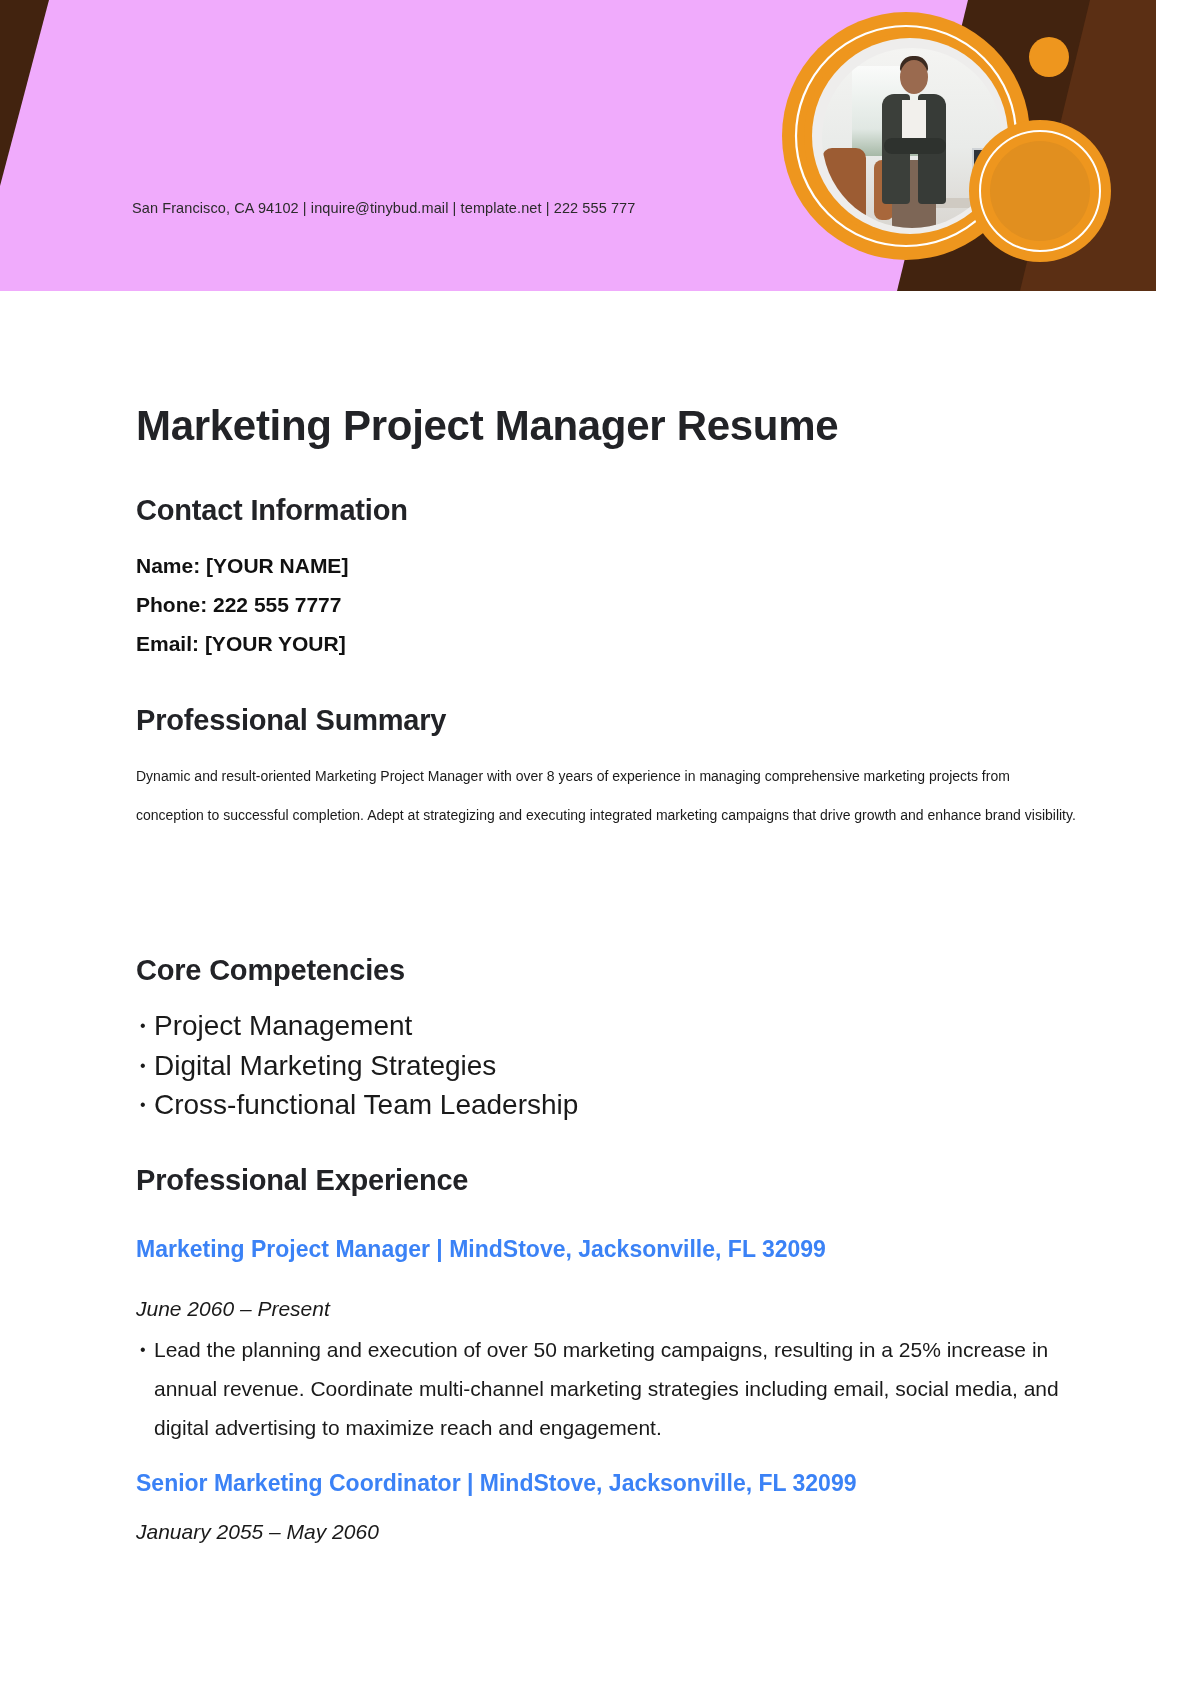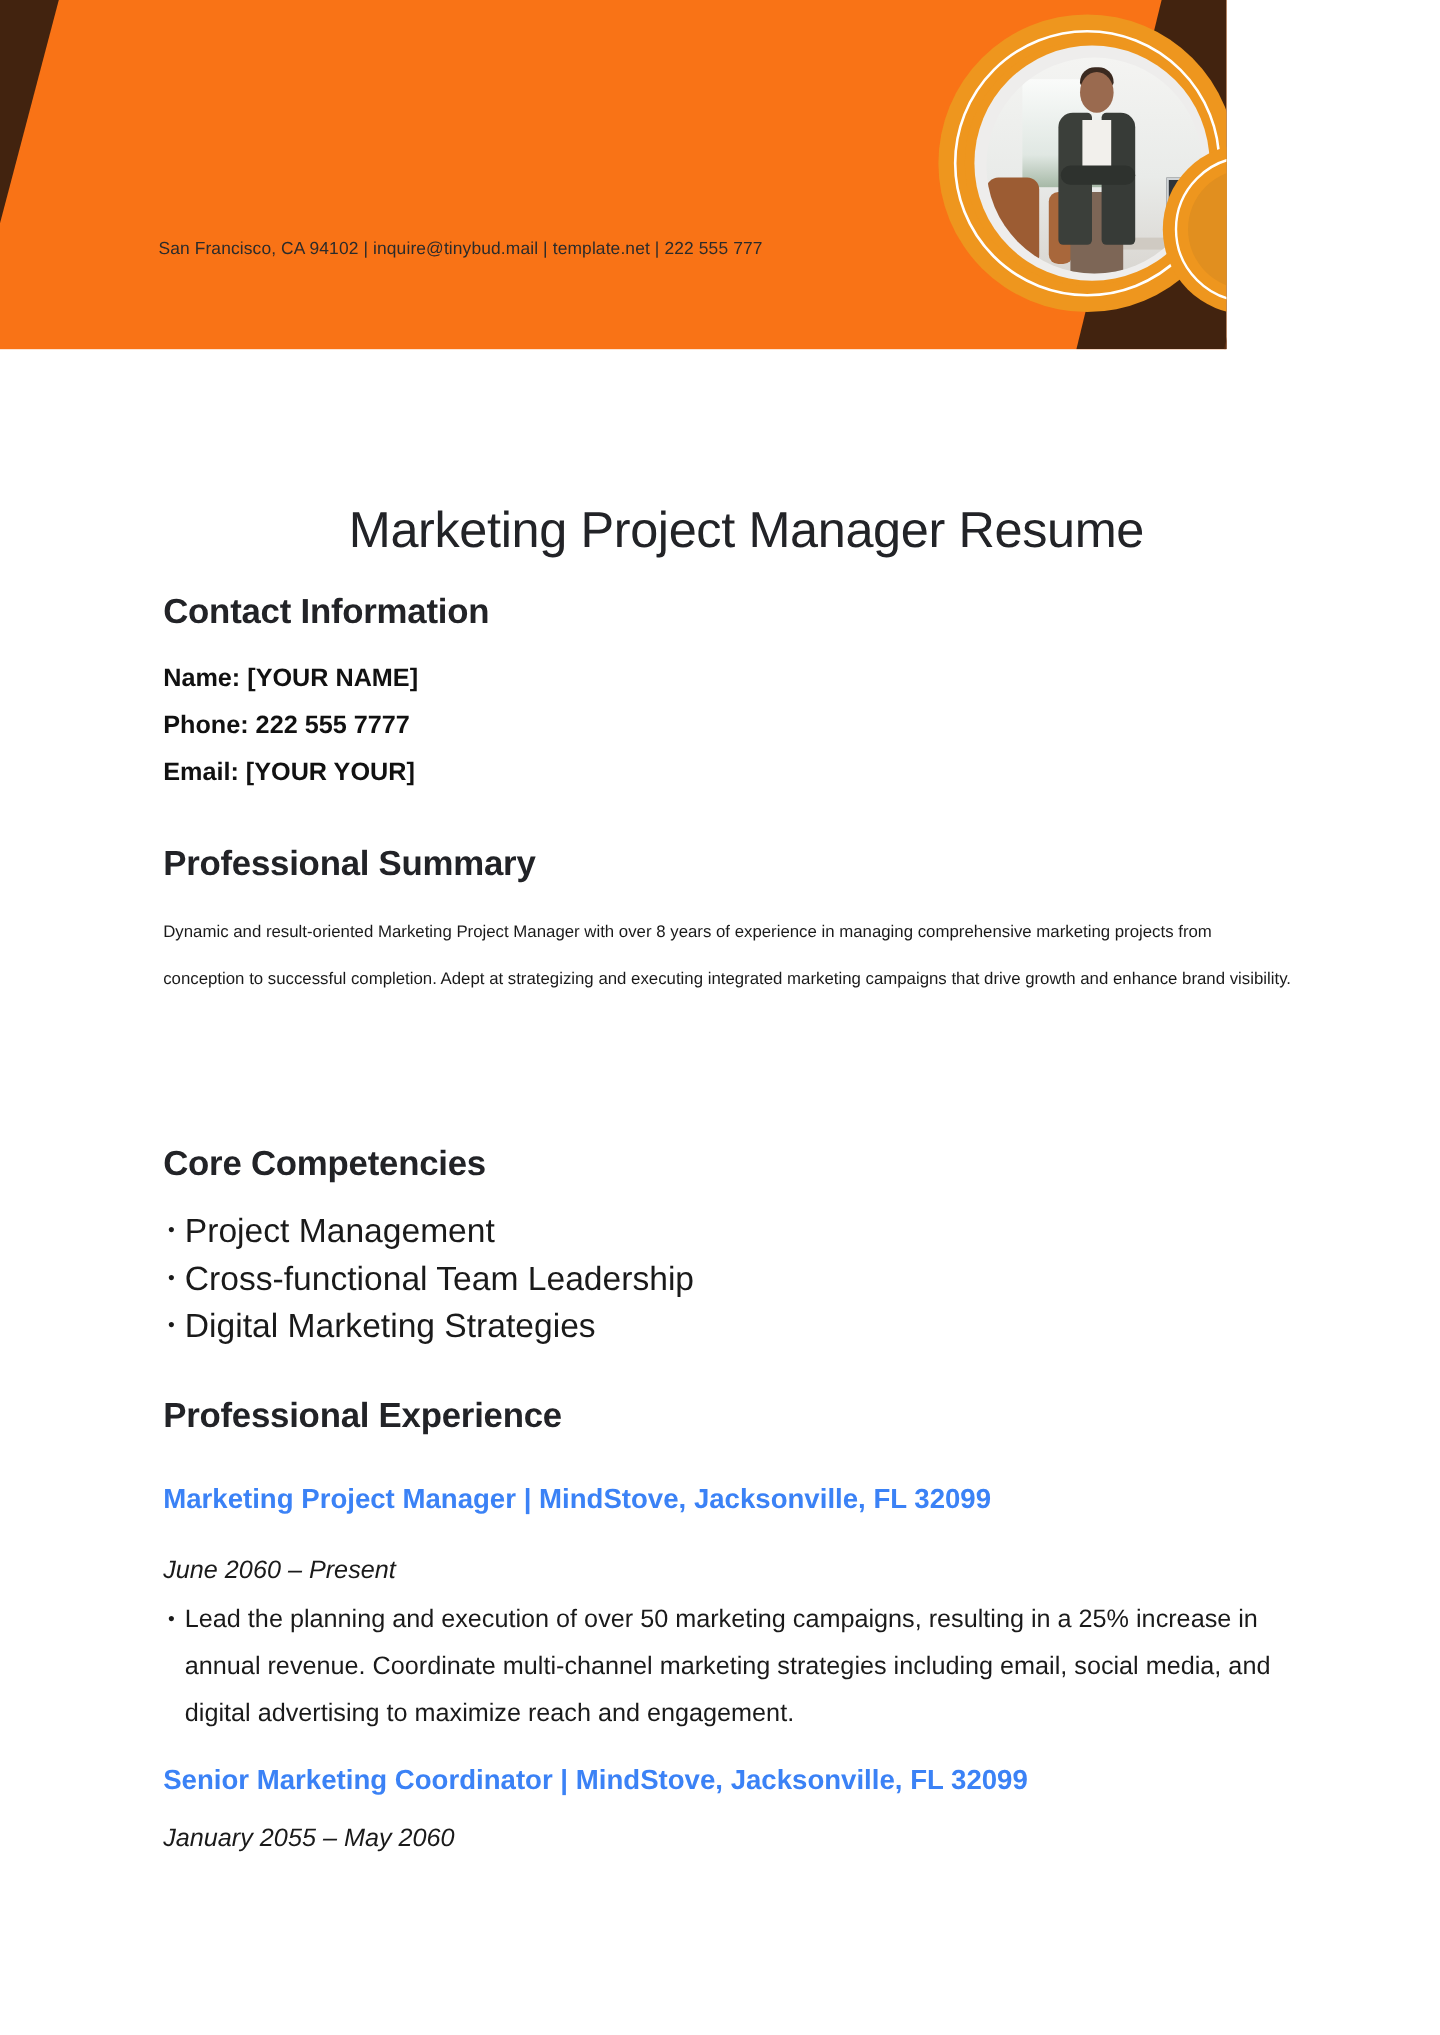--- a/index.html
+++ b/index.html
@@ -2,22 +2,22 @@
 <html><head>
   <meta charset="utf-8">
   <style>
     html, body { margin: 0; padding: 0; }
     body {
       width: 1200px; height: 1696px; background: #ffffff;
       font-family: "Liberation Sans", "DejaVu Sans", sans-serif;
       color: #1f2023; position: relative; overflow: hidden;
     }
     .header {
-      position: absolute; left: 0; top: 0; width: 1022px; height: 291px;
-      background: #f97316; overflow: hidden;
+      position: absolute; left: 0; top: 0; width: 1156px; height: 291px;
+      background: #f0abfc; overflow: hidden;
     }
     .header svg { position: absolute; left: 0; top: 0; }
     .contact-line {
       position: absolute; left: 132px; top: 200px;
       font-size: 14.5px; color: #2b2b2b; letter-spacing: 0.1px; white-space: nowrap;
     }
     .photo {
       position: absolute; left: 822px; top: 48px; width: 180px; height: 180px;
       border-radius: 50%; overflow: hidden;
       background: linear-gradient(180deg, #f4f4f2 0%, #e9ebe9 55%, #d9d6d1 100%);
@@ -30,22 +30,22 @@
     .photo .head { position: absolute; left: 78px; top: 12px; width: 28px; height: 34px; border-radius: 50%; background: #9a6a4f; }
     .photo .hair { position: absolute; left: 78px; top: 8px; width: 28px; height: 16px; border-radius: 14px 14px 4px 4px; background: #3b2a20; }
     .photo .shirt { position: absolute; left: 80px; top: 52px; width: 24px; height: 50px; background: #f2f0ec; }
     .photo .jacket-l { position: absolute; left: 60px; top: 46px; width: 28px; height: 110px; background: #3b3f3a; border-radius: 12px 4px 4px 4px; }
     .photo .jacket-r { position: absolute; left: 96px; top: 46px; width: 28px; height: 110px; background: #373b37; border-radius: 4px 12px 4px 4px; }
     .photo .arms { position: absolute; left: 62px; top: 90px; width: 62px; height: 16px; background: #2e322e; border-radius: 8px; }
     .photo .pants { position: absolute; left: 70px; top: 112px; width: 44px; height: 70px; background: #7d6656; border-radius: 4px; }
 
     .content { position: absolute; left: 136px; top: 0; width: 940px; }
     .doc-title {
-      position: absolute; left: 0; top: 402px; width: 940px; text-align: center;
-      font-size: 42px; font-weight: normal; color: #222327; margin: 16px; letter-spacing: -0.3px;
+      position: absolute; left: 0; top: 402px; width: 940px; text-align: left;
+      font-size: 42px; font-weight: bold; color: #222327; margin: 0; letter-spacing: -0.3px;
     }
     .section-heading { position: absolute; left: 0; font-size: 29px; font-weight: bold; color: #222327; margin: 0; letter-spacing: -0.2px; }
     .contact-field { position: absolute; left: 0; font-size: 21px; font-weight: bold; color: #111; }
     .para { position: absolute; left: 0; width: 940px; font-size: 14px; line-height: 39px; color: #1a1a1a; margin: 0; }
     .bullet-list { position: absolute; left: 0; margin: 0; padding: 0; list-style: none; }
     .bullet-list li { position: relative; padding-left: 18px; font-size: 28px; line-height: 39.5px; color: #1a1a1a; }
     .bullet-list li::before { content: "•"; position: absolute; left: 4px; top: 0; font-size: 16px; }
     .job-title { position: absolute; left: 0; font-size: 23px; font-weight: bold; color: #3b82f6; white-space: nowrap; }
     .job-dates { position: absolute; left: 0; font-size: 21px; font-style: italic; color: #1a1a1a; }
     .job-bullets { position: absolute; left: 0; width: 940px; margin: 0; padding: 0; list-style: none; }
@@ -107,22 +107,22 @@
     <span>Email:</span>
     <span>[YOUR YOUR]</span>
   </div>
 
   <h2 class="section-heading" style="top:704px;">Professional Summary</h2>
   <p class="para" style="top:757px;">Dynamic and result-oriented Marketing Project Manager with over 8 years of experience in managing comprehensive marketing projects from conception to successful completion. Adept at strategizing and executing integrated marketing campaigns that drive growth and enhance brand visibility.</p>
 
   <h2 class="section-heading" style="top:954px;">Core Competencies</h2>
   <ul class="bullet-list" style="top:1006px;">
     <li>Project Management</li>
+    <li>Digital Marketing Strategies</li>
     <li>Cross-functional Team Leadership</li>
-    <li>Digital Marketing Strategies</li>
   </ul>
 
   <h2 class="section-heading" style="top:1164px;">Professional Experience</h2>
 
   <div class="job-title" style="top:1236px;">Marketing Project Manager | MindStove, Jacksonville, FL 32099</div>
   <div class="job-dates" style="top:1286px;margin-top:11px;">June 2060 – Present</div>
   <ul class="job-bullets" style="top:1319px;margin-top:11px;">
     <li>Lead the planning and execution of over 50 marketing campaigns, resulting in a 25% increase in annual revenue. Coordinate multi-channel marketing strategies including email, social media, and digital advertising to maximize reach and engagement.</li>
   </ul>
 

